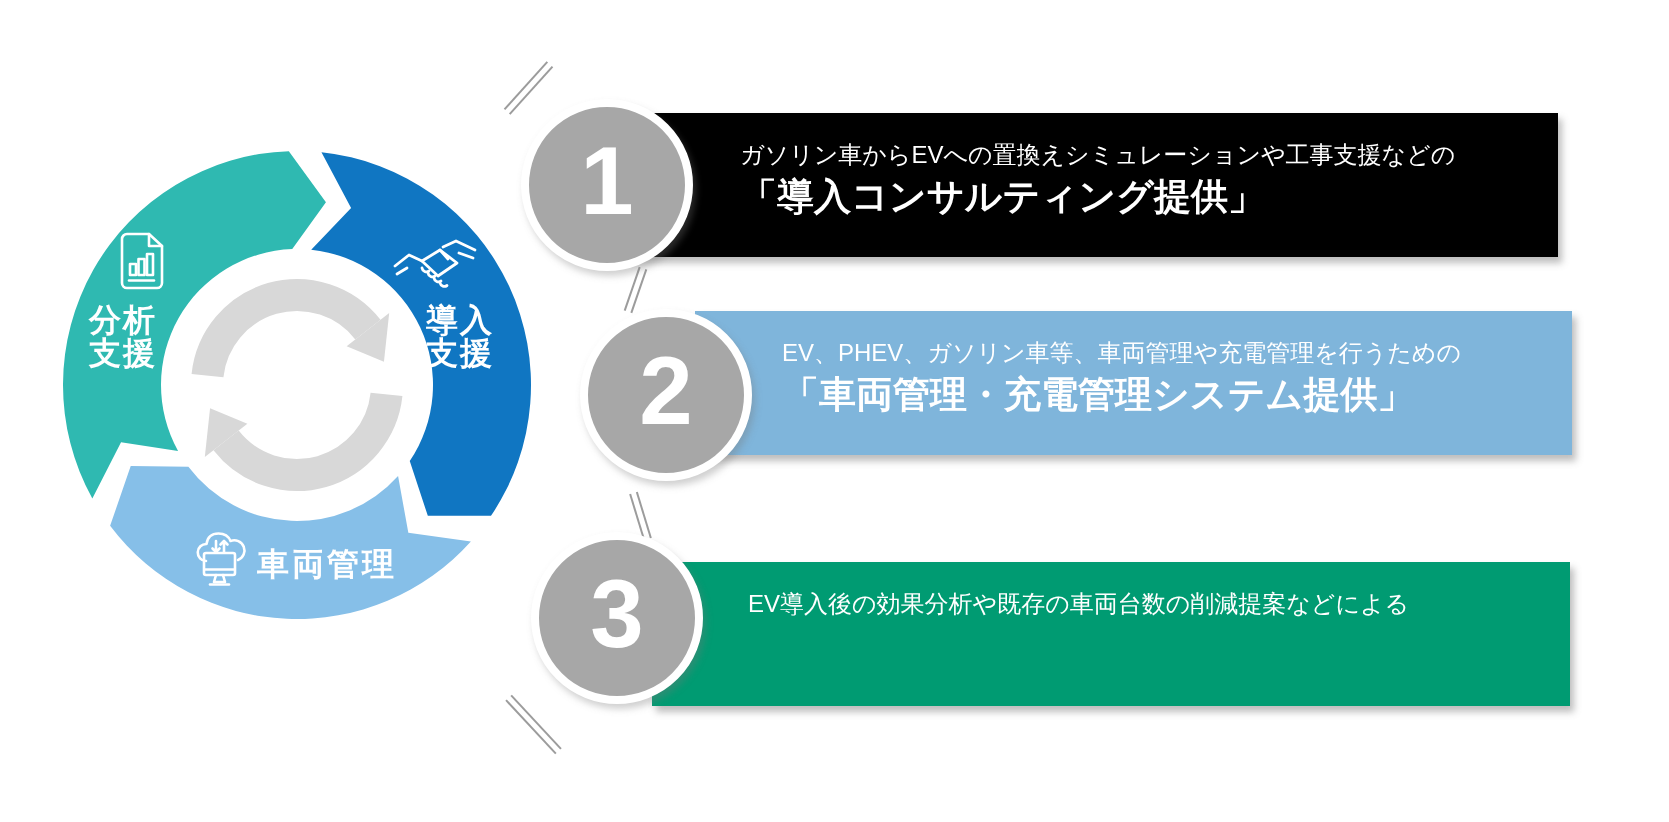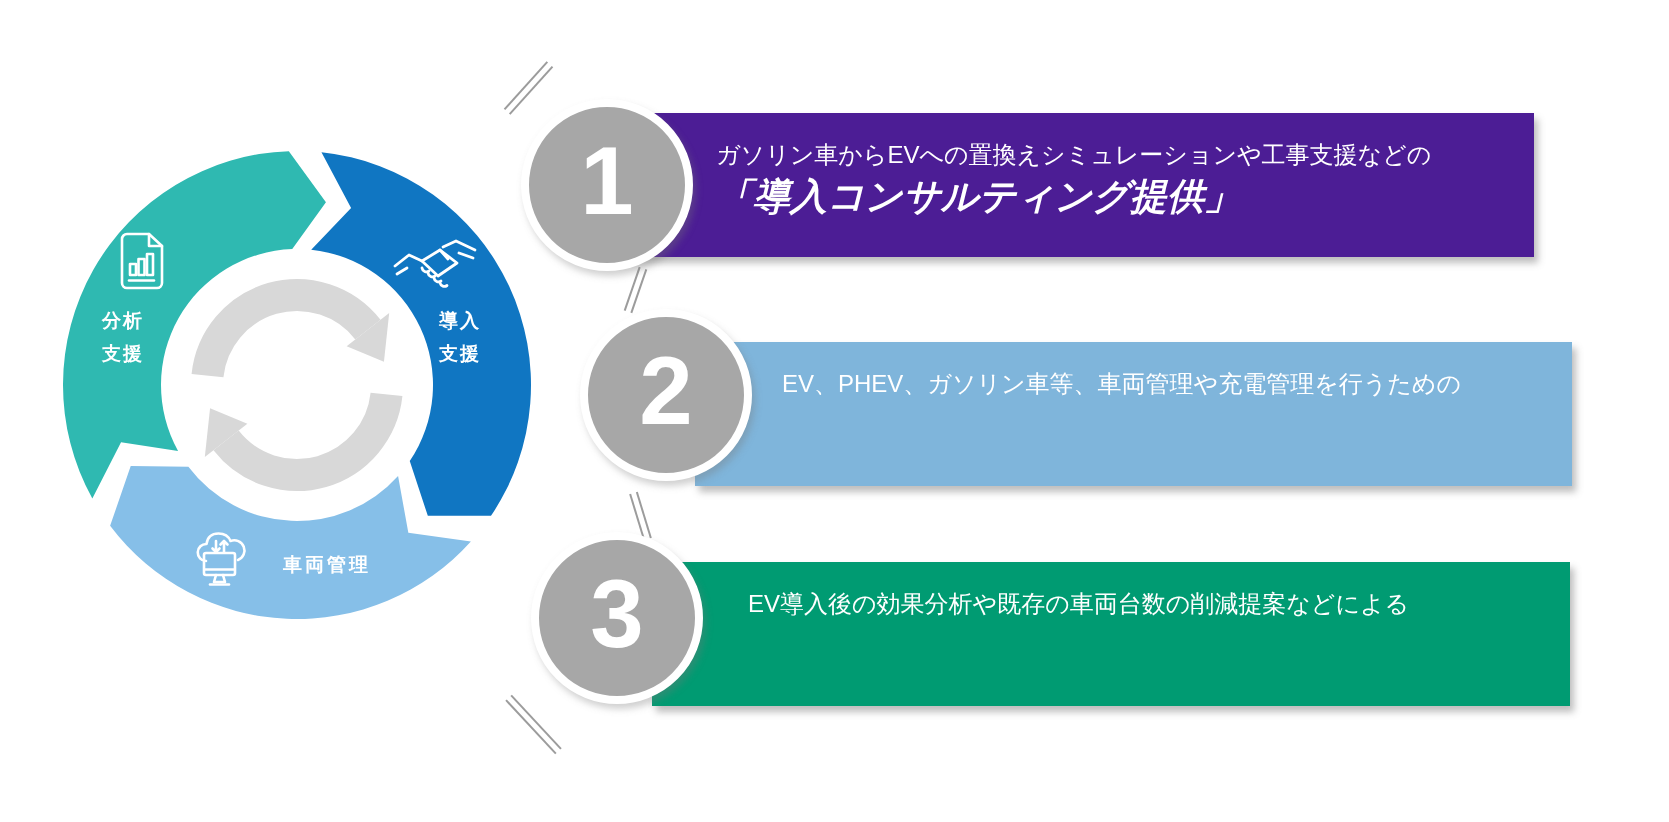--- a/index.html
+++ b/index.html
@@ -8,32 +8,32 @@
     width:1669px; height:822px; position:relative; overflow:hidden;
     font-family:"Liberation Sans","DejaVu Sans",sans-serif;
   }
   .stage { position:absolute; inset:0; }
 
   
   .cycle-diagram { position:absolute; left:60px; top:148px; width:474px; height:474px; }
   .cycle-diagram svg { position:absolute; left:0; top:0; }
   .seg-icon { position:absolute; }
   .seg-label {
-    position:absolute; color:#fff; font-weight:bold; font-size:19px;
+    position:absolute; color:#fff; font-weight:bold; font-size:32px;
     line-height:33px; text-align:center; letter-spacing:2px;
   }
 
   
   .banner {
     position:absolute; height:144px; color:#fff;
     box-shadow:4px 6px 7px rgba(110,110,110,.45);
     padding-top:25px; white-space:nowrap;
   }
   .banner .line1 { font-size:24px; line-height:34px; }
-  .banner .line2 { font-size:37px; line-height:50px; font-weight:bold;font-style:italic; }
+  .banner .line2 { font-size:37px; line-height:50px; font-weight:bold; }
   .num-circle {
     position:absolute; width:172px; height:172px; border-radius:50%;
     background:#a7a7a7; border:8px solid #ffffff; z-index:5;
     display:flex; align-items:center; justify-content:center;
     color:#fff; font-size:96px; font-weight:bold;
     box-shadow:3px 5px 7px rgba(120,120,120,.35);
   }
   .num-circle span { transform:translateY(-4px); }
 
   
@@ -110,30 +110,31 @@
     <div class="seg-label" style="left:192px; top:400px; width:150px; letter-spacing:3px;">
       <div>車両管理</div>
     </div>
   </div>
 
   <div class="tick tick1"></div>
   <div class="tick tick2"></div>
   <div class="tick tick3"></div>
   <div class="tick tick4"></div>
 
-  <div class="banner" style="left: 604px; top: 113px; width: 930px; padding-left: 112px; background: #4c1d95;">
+  <div class="banner" style="left: 628px; top: 113px; width: 930px; padding-left: 112px; background: #000000;">
     <div class="line1">ガソリン車からEVへの置換えシミュレーションや工事支援などの</div>
     <div class="line2">「導入コンサルティング提供」</div>
   </div>
   <div class="num-circle" style="left:521px; top:99px;">
     <span>1</span>
   </div>
 
-  <div class="banner" style="left: 695px; top: 342px; width: 877px; padding-left: 87px; background: rgb(127, 181, 219);">
+  <div class="banner" style="left: 695px; top: 311px; width: 877px; padding-left: 87px; background: rgb(127, 181, 219);">
     <div class="line1">EV、PHEV、ガソリン車等、車両管理や充電管理を行うための</div>
+    <div class="line2">「車両管理・充電管理システム提供」</div>
   </div>
   <div class="num-circle" style="left:580px; top:309px;">
     <span>2</span>
   </div>
 
   <div class="banner" style="left: 652px; top: 546px; width: 918px; padding-left: 96px; background: rgb(0, 155, 114); margin-top: 16px;">
     <div class="line1">EV導入後の効果分析や既存の車両台数の削減提案などによる</div>
   </div>
   <div class="num-circle" style="left:531px; top:532px;">
     <span>3</span>

